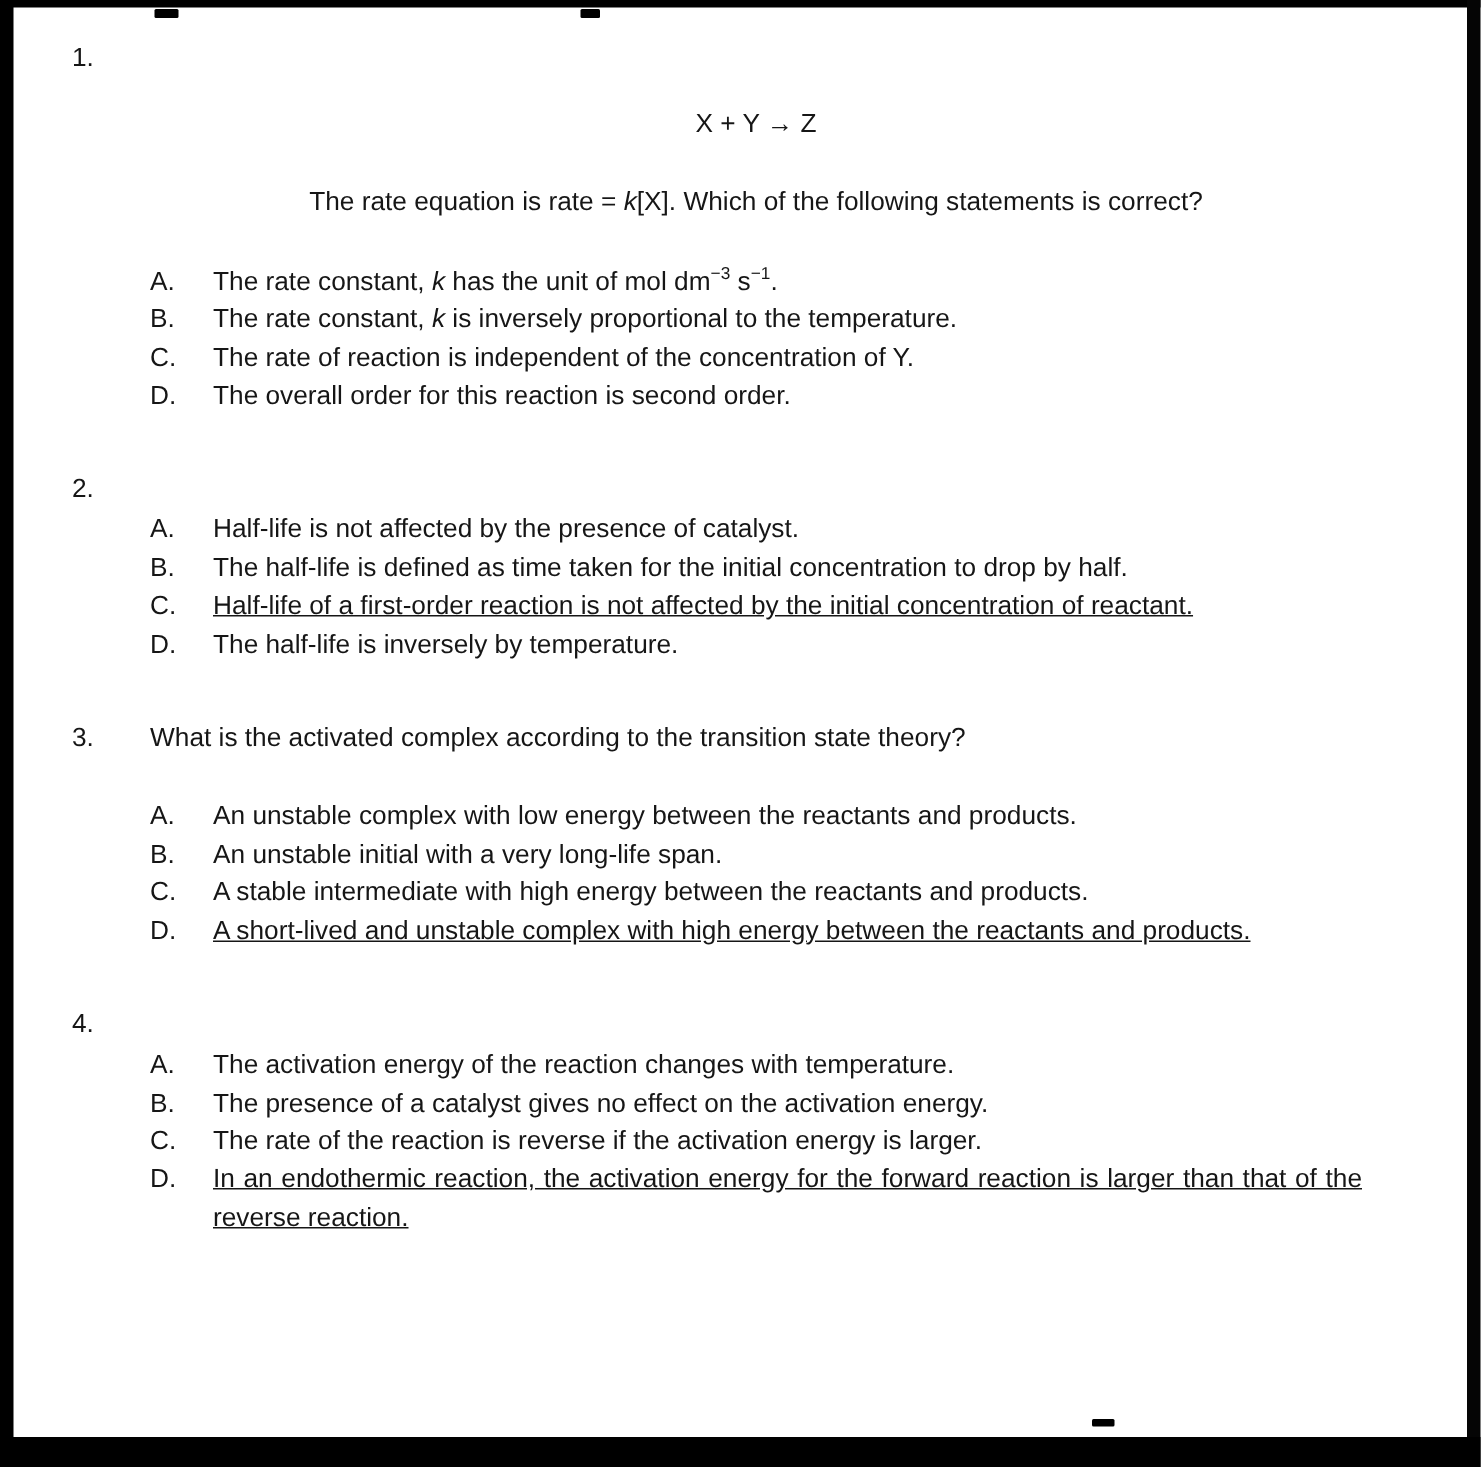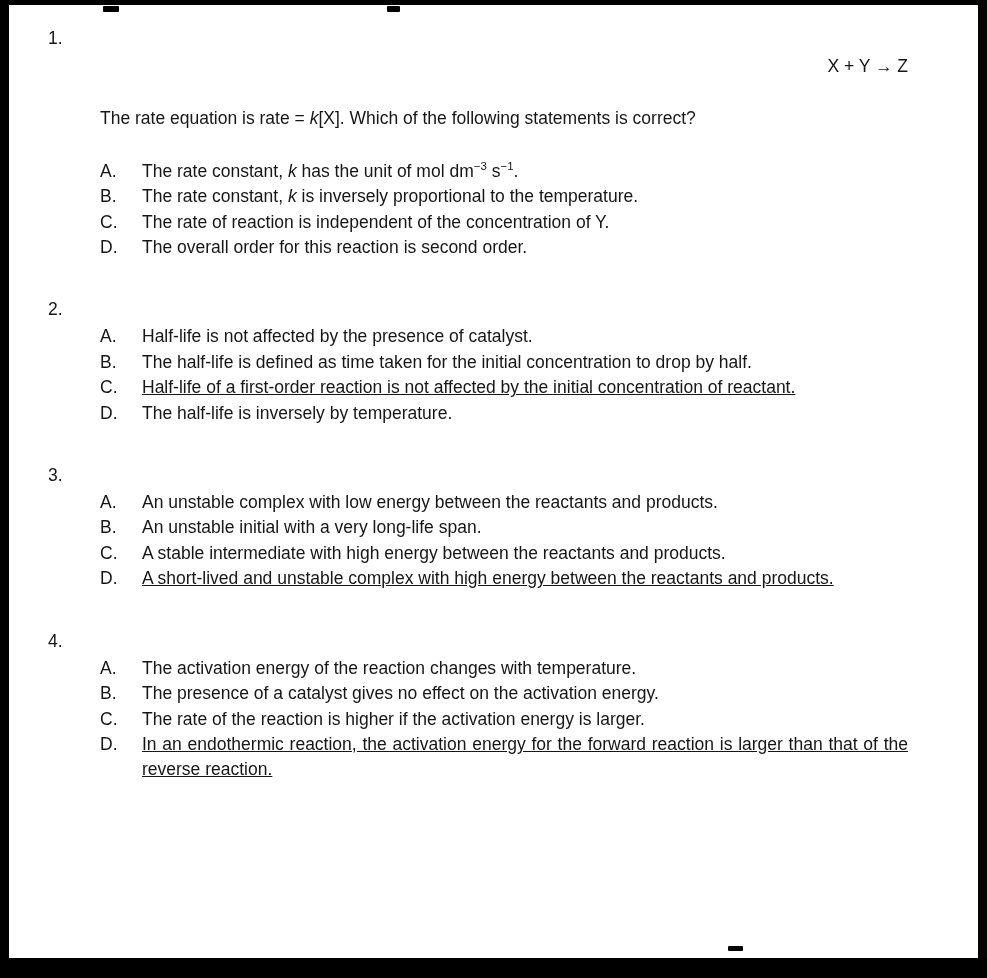--- a/index.html
+++ b/index.html
@@ -26,21 +26,21 @@
     padding:21px 70px 0 39px;
   }
   .question {
     display:flex;
     margin-bottom:37px;
     font-size:17.5px;
     line-height:25.4px;
   }
   .qnum  { width:52px; flex:none; }
   .qbody { flex:1; min-width:0; }
-  .equation { text-align:right; margin-top:28px; }
+  .equation { text-align:center; margin-top:44px; }
   .options { margin-top:27px; }
   .option { display:flex; }
   .olet  { width:42px; flex:none; }
   .otext { flex:1; min-width:0; }
   .otext.justify { text-align:justify;text-decoration:underline; }
   sup { font-size:11.5px; vertical-align:super; line-height:0; }
   i { font-style:italic; }
 </style>
 </head>
 <body>
@@ -52,21 +52,21 @@
 <div class="artifact a2"></div>
 <div class="artifact a3"></div>
 <div class="frame-bottom"></div>
 
 <div class="content">
 
   <section class="question">
     <div class="qnum">1.</div>
     <div class="qbody">
       <p class="equation">X + Y → Z</p>
-      <div class="options" style="margin-top:27px;">
+      <div class="options" style="margin-top:27px;text-align:center;">
         <p class="qtext">The rate equation is rate = <i>k</i>[X]. Which of the following statements is correct?</p>
       </div>
       <div class="options">
         <div class="option">
           <span class="olet">A.</span>
           <span class="otext">The rate constant, <i>k</i> has the unit of mol dm<sup>−3</sup> s<sup>−1</sup>.</span>
         </div>
         <div class="option">
           <span class="olet">B.</span>
           <span class="otext">The rate constant, <i>k</i> is inversely proportional to the temperature.</span>
@@ -103,20 +103,21 @@
           <span class="olet">D.</span>
           <span class="otext">The half-life is inversely by temperature.</span>
         </div>
       </div>
     </div>
   </section>
 
   <section class="question">
     <div class="qnum">3.</div>
     <div class="qbody">
+      <p class="qtext">What is the activated complex according to the transition state theory?</p>
       <div class="options">
         <div class="option">
           <span class="olet">A.</span>
           <span class="otext">An unstable complex with low energy between the reactants and products.</span>
         </div>
         <div class="option">
           <span class="olet">B.</span>
           <span class="otext">An unstable initial with a very long-life span.</span>
         </div>
         <div class="option">
@@ -138,21 +139,21 @@
         <div class="option">
           <span class="olet">A.</span>
           <span class="otext">The activation energy of the reaction changes with temperature.</span>
         </div>
         <div class="option">
           <span class="olet">B.</span>
           <span class="otext">The presence of a catalyst gives no effect on the activation energy.</span>
         </div>
         <div class="option">
           <span class="olet">C.</span>
-          <span class="otext">The rate of the reaction is higher if the activation energy is larger.</span>
+          <span class="otext">The rate of the reaction is reverse if the activation energy is larger.</span>
         </div>
         <div class="option">
           <span class="olet">D.</span>
           <span class="otext justify">In an endothermic reaction, the activation energy for the forward reaction is larger than that of the reverse reaction.</span>
         </div>
       </div>
     </div>
   </section>
 
 </div>

